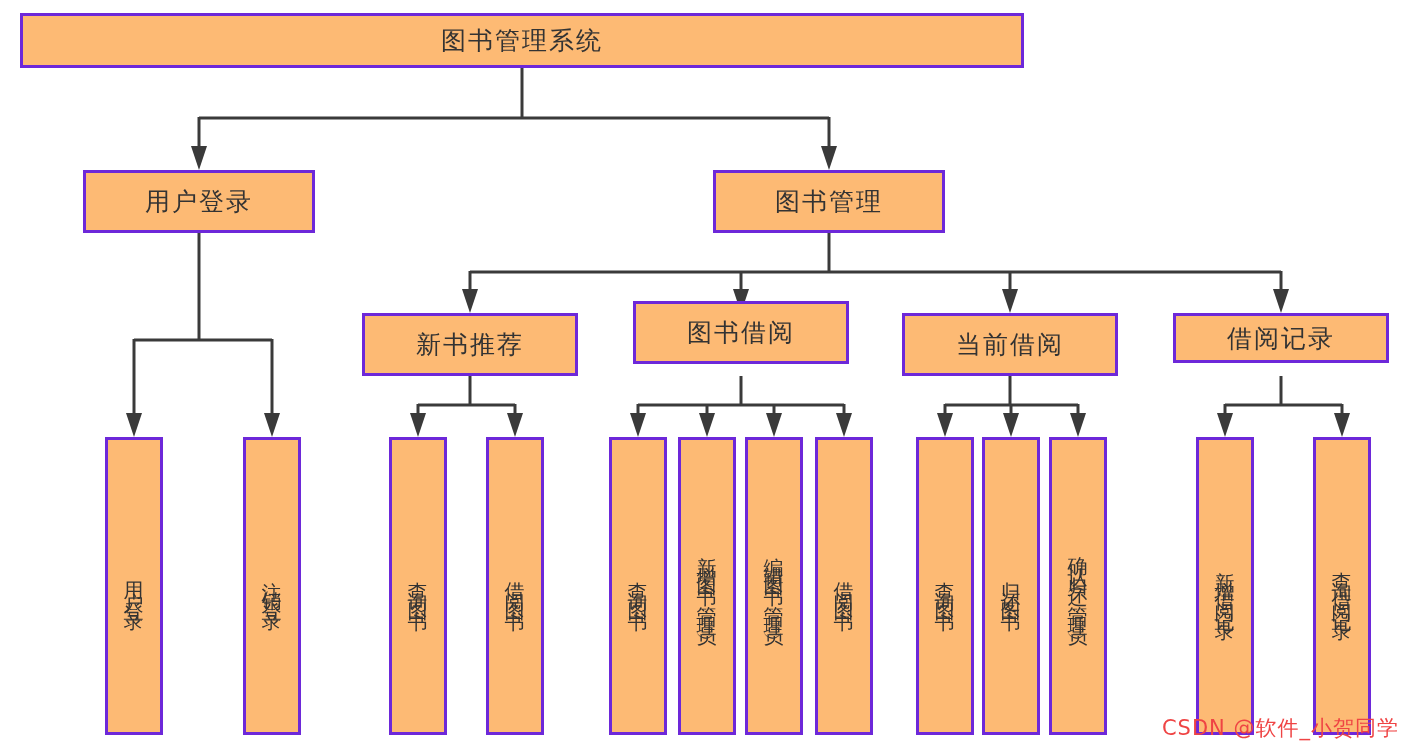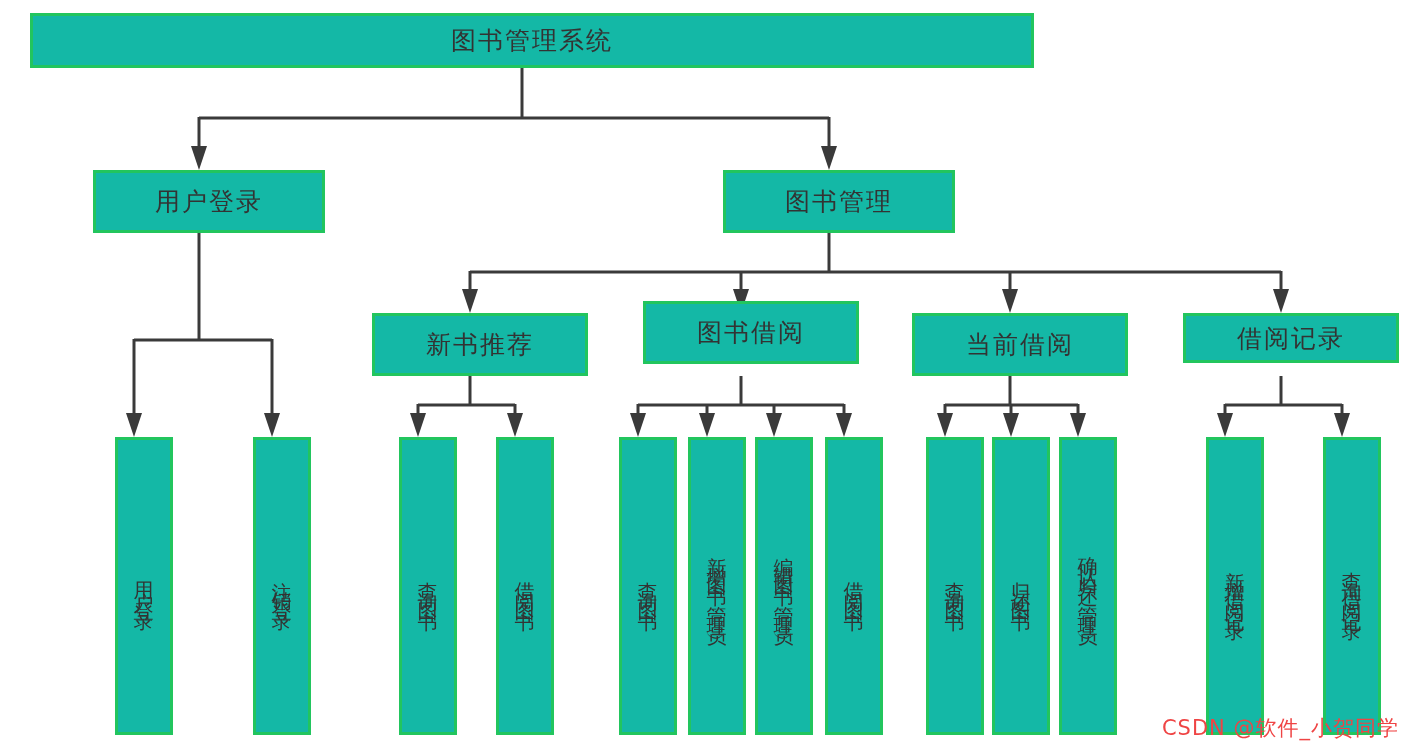--- a/index.html
+++ b/index.html
@@ -17,27 +17,26 @@
   }
   .connectors {
     position: absolute;
     left: 0; top: 0;
     width: 1405px;
     height: 747px;
   }
   .node {
     position: absolute;
     box-sizing: border-box;
-    border: 3px solid #22c55e;
-    background: #14b8a6;
+    border: 3px solid #6d28d9;
+    background: #fdba74;
     color: #333333;
     display: flex;
     align-items: center;
     justify-content: center;
-    margin-left: 10px;
   }
   .hnode {
     font-size: 25px;
     letter-spacing: 2px;
     white-space: nowrap;
   }
   .vnode span {
     writing-mode: vertical-rl;
     text-orientation: mixed;
     font-size: 20px;

